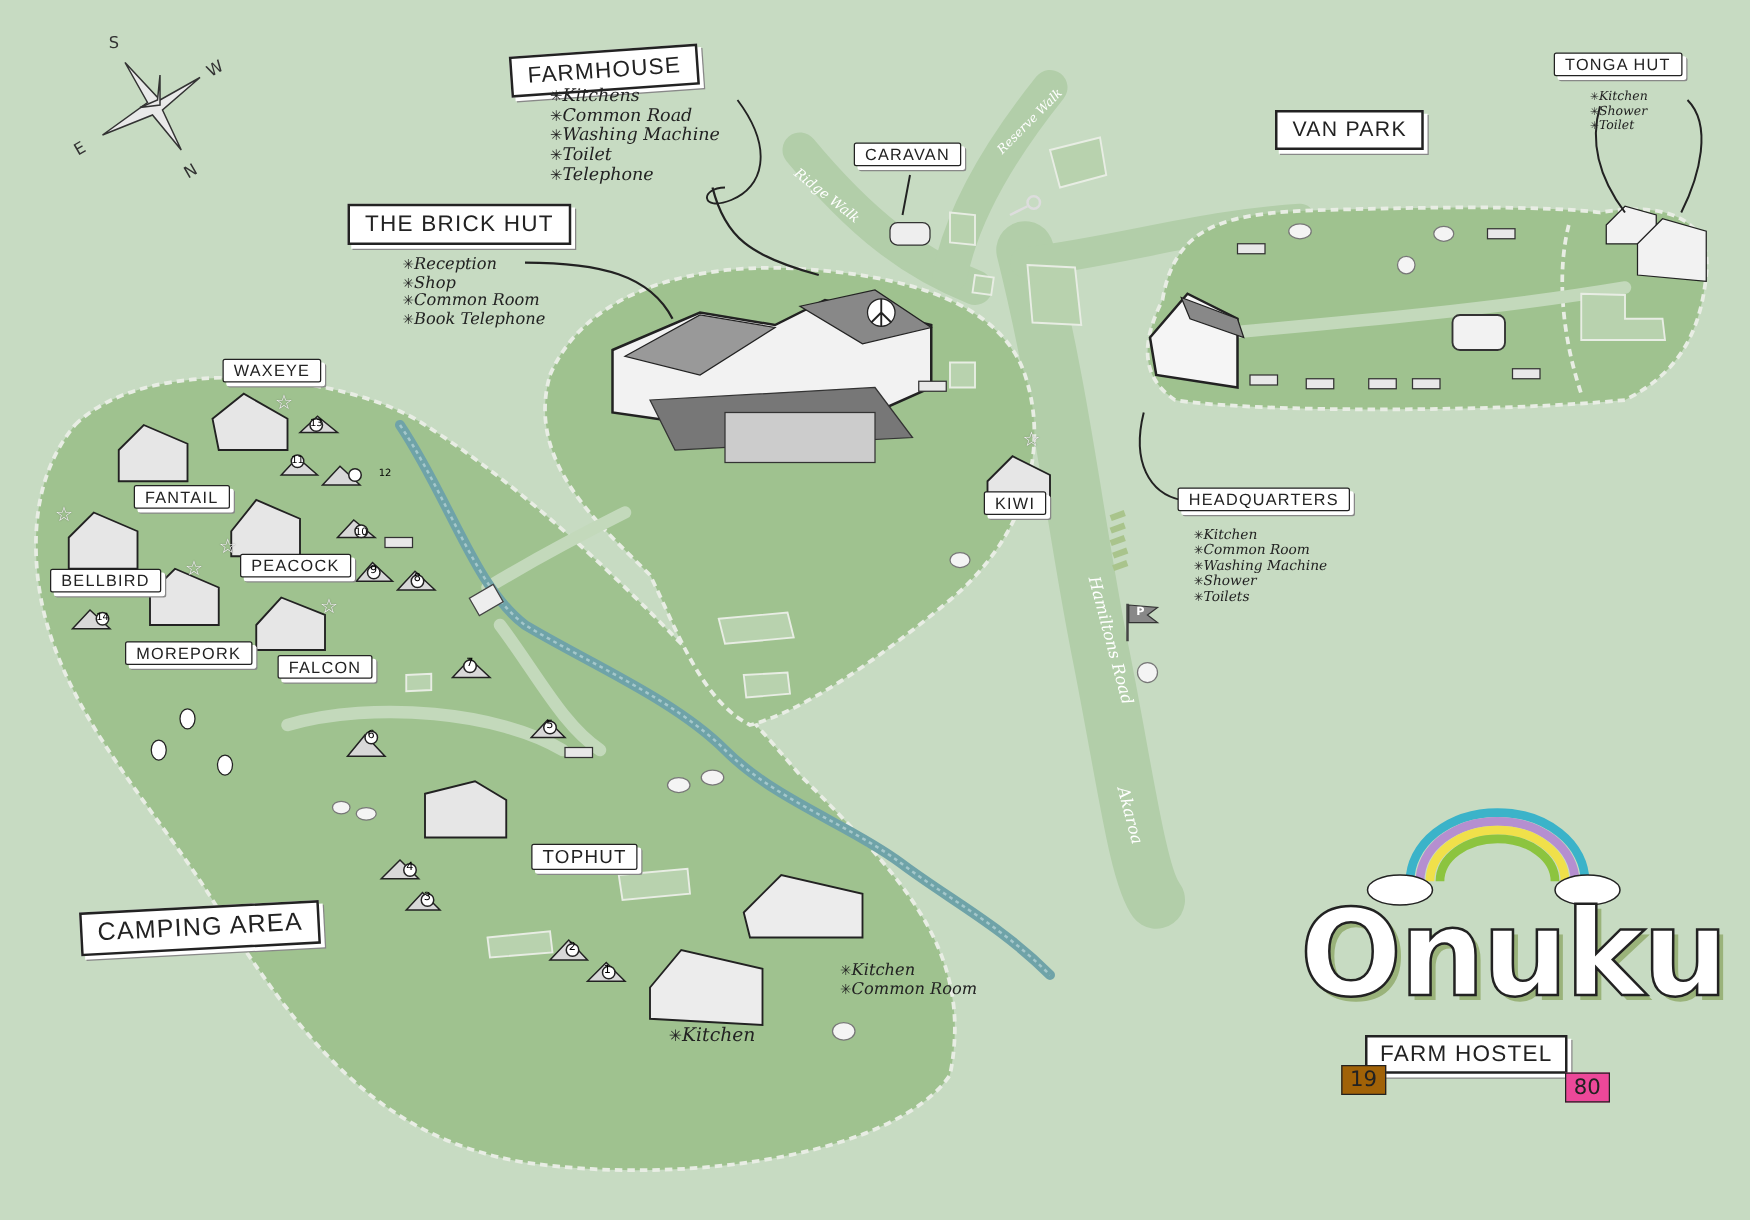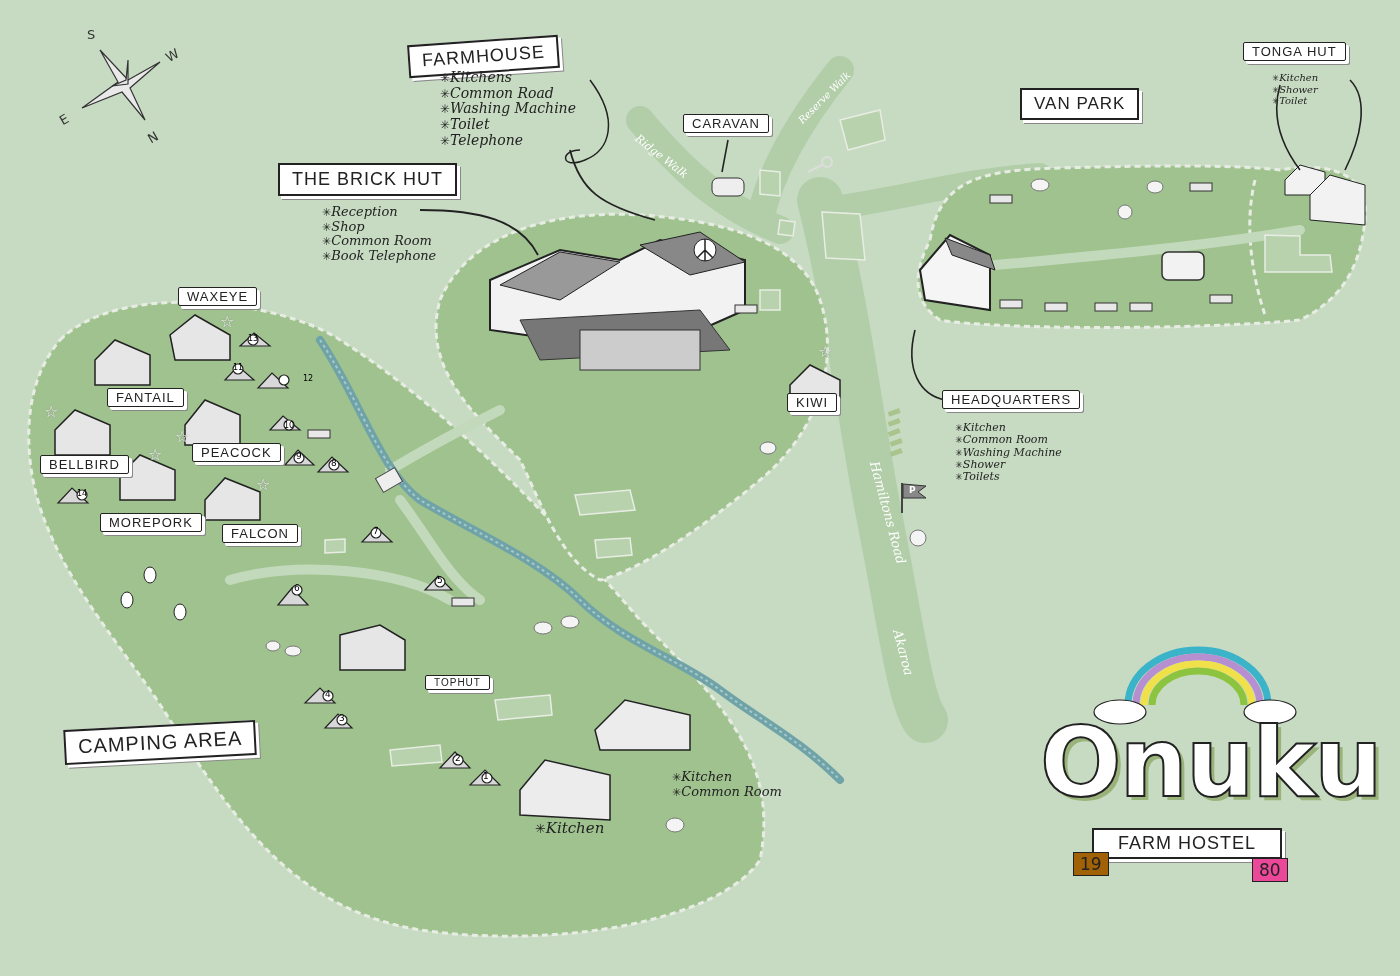--- a/index.html
+++ b/index.html
@@ -253,21 +253,21 @@
 <div class="roadtext" style="left:880px;top:645px;font-size:13px;transform:rotate(75deg);">Akaroa</div>
 <div class="abs" style="left:909px;top:485px;font-size:9px;font-weight:bold;color:#fff;">P</div>
 
 <div class="banner sm" style="left:178px;top:287px;">WAXEYE</div>
 <div class="banner sm" style="left:107px;top:388px;">FANTAIL</div>
 <div class="banner sm" style="left:40px;top:455px;">BELLBIRD</div>
 <div class="banner sm" style="left:192px;top:443px;">PEACOCK</div>
 <div class="banner sm" style="left:100px;top:513px;">MOREPORK</div>
 <div class="banner sm" style="left:222px;top:524px;">FALCON</div>
 <div class="banner sm" style="left:787px;top:393px;">KIWI</div>
-<div class="banner sm" style="left:425px;top:675px;font-size:10px;">TOPHUT</div>
+<div class="banner sm" style="left:425px;top:675px;font-size:15px;">TOPHUT</div>
 
 <span class="star" style="left:220px;top:312px;">☆</span>
 <span class="star" style="left:44px;top:402px;">☆</span>
 <span class="star" style="left:148px;top:445px;">☆</span>
 <span class="star" style="left:175px;top:427px;">☆</span>
 <span class="star" style="left:256px;top:475px;">☆</span>
 <span class="star" style="left:818px;top:342px;">☆</span>
 
 <div class="abs" style="left:483px;top:771px;font-size:9px;">1</div>
 <div class="abs" style="left:455px;top:753px;font-size:9px;">2</div>
@@ -288,15 +288,15 @@
 
 <div class="list" style="left:672px;top:770px;font-size:13px;">
   <div>Kitchen</div>
   <div>Common Room</div>
 </div>
 <div class="list" style="left:535px;top:820px;font-size:15px;">
   <div>Kitchen</div>
 </div>
 
 <div class="abs" style="left:1040px;top:715px;font-size:96px;font-family:'DejaVu Sans',sans-serif;font-weight:bold;color:#fff;-webkit-text-stroke:2px #222;letter-spacing:-2px;text-shadow:4px 4px 0 #9ab37a;line-height:1;">Onuku</div>
-<div class="banner" style="left:1092px;top:828px;font-size:18px;padding:3px 24px;">FARM HOSTEL</div>
+<div class="banner" style="left:1092px;top:828px;font-size:18px;padding:3px 10px;">FARM HOSTEL</div>
 <div class="abs" style="left:1073px;top:852px;font-size:17px;color:#222;background:#a16207;border:1.5px solid #222;padding:1px 6px;">19</div>
 <div class="abs" style="left:1252px;top:858px;font-size:17px;color:#222;background:#ec4899;border:1.5px solid #222;padding:1px 6px;">80</div>
 
 </body></html>

